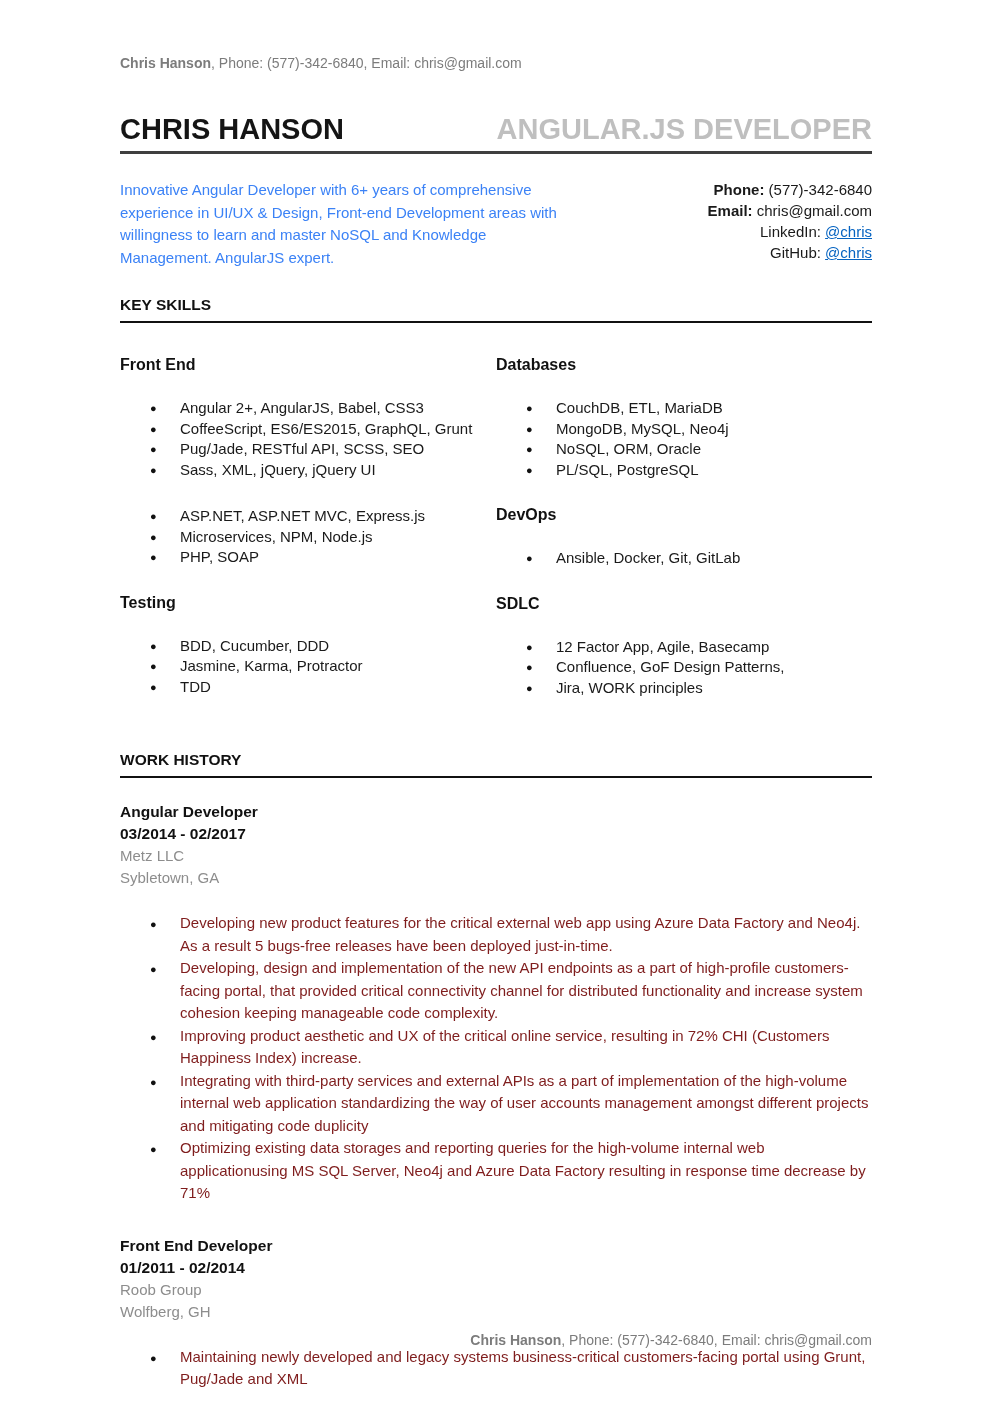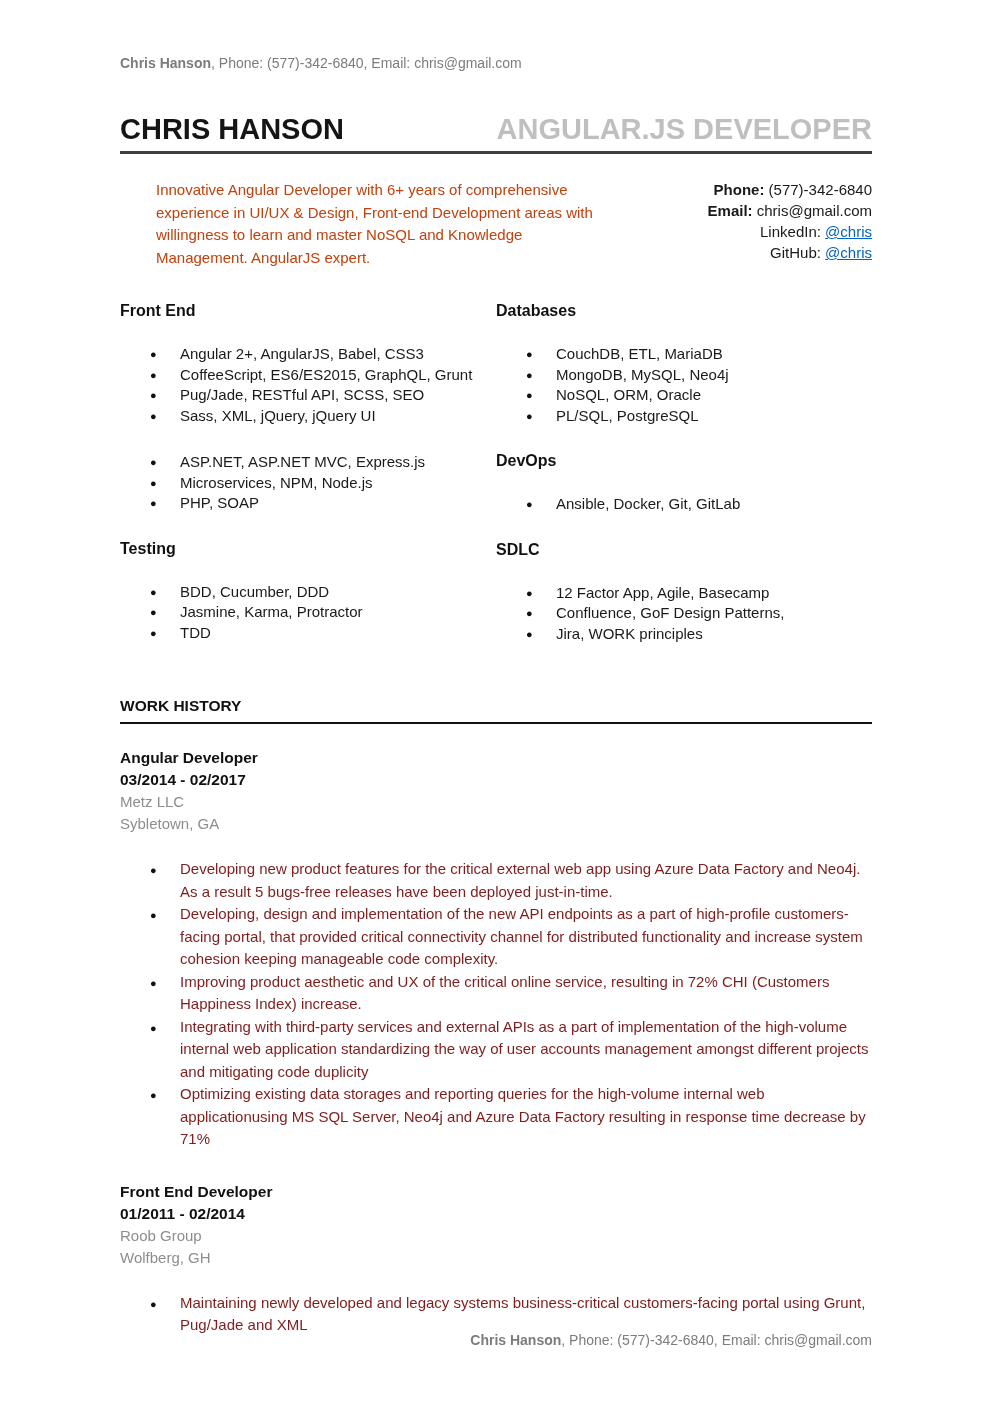--- a/index.html
+++ b/index.html
@@ -56,22 +56,21 @@
   
   .intro-row {
     margin-top: 25px;
     display: flex;
     justify-content: space-between;
   }
   .summary {
     width: 452px;
     font-size: 15px;
     line-height: 22.5px;
-    color: #c2410c;
-    margin-left: 36px;
+    color: #3b82f6;
   }
   .contact {
     text-align: right;
     font-size: 15px;
     line-height: 21px;
     color: #1a1a1a;
   }
   .contact .lbl-bold { font-weight: bold; }
   .contact a.link {
     color: #0563c1;
@@ -188,20 +187,21 @@
         <span>LinkedIn:</span>
         <a class="link">@chris</a>
       </div>
       <div>
         <span>GitHub:</span>
         <a class="link">@chris</a>
       </div>
     </div>
   </div>
 
+  <div class="section-heading">KEY SKILLS</div>
 
   <div class="skills-grid">
 
     <div class="skills-col">
       <div class="skill-category">
         <div class="skill-category-title">Front End</div>
         <ul class="bullet-list">
           <li>Angular 2+, AngularJS, Babel, CSS3</li>
           <li>CoffeeScript, ES6/ES2015, GraphQL, Grunt</li>
           <li>Pug/Jade, RESTful API, SCSS, SEO</li>

